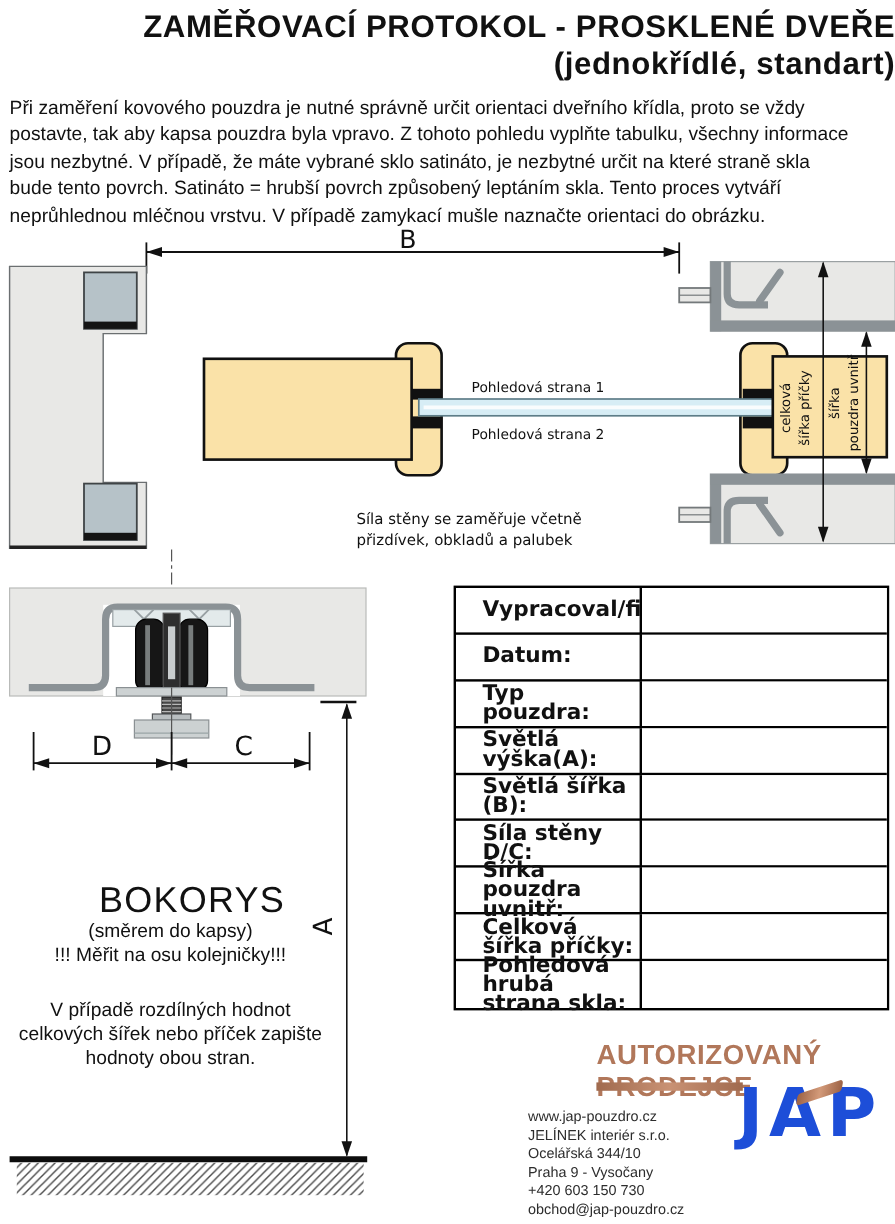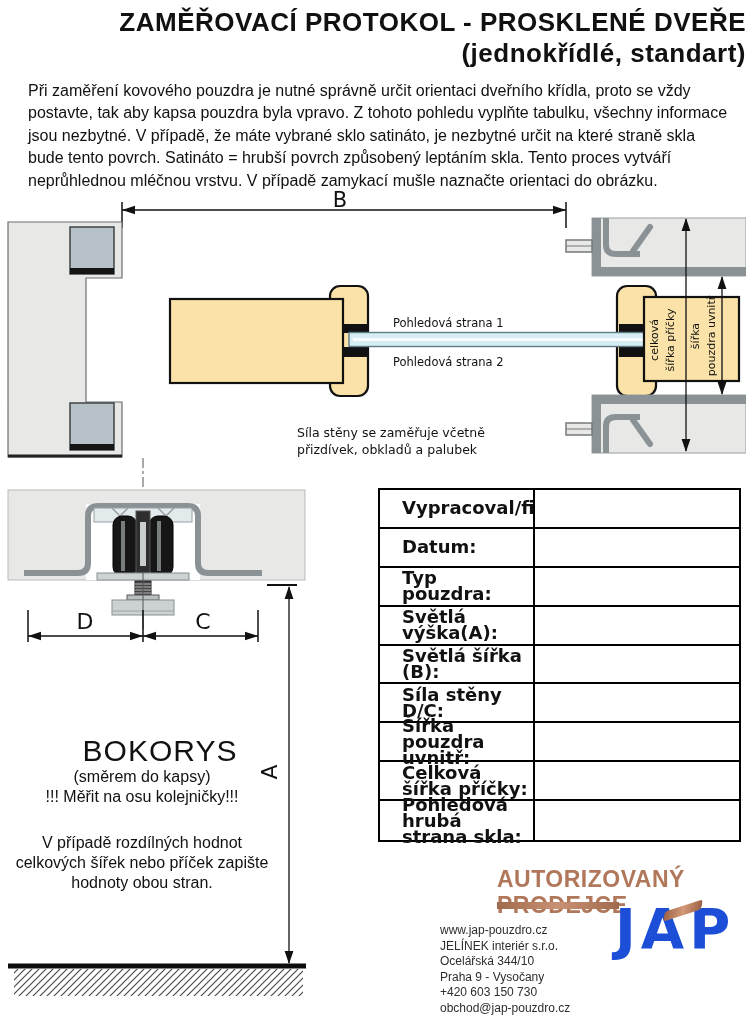--- a/index.html
+++ b/index.html
@@ -6,21 +6,21 @@
   .page{position:relative;width:746px;height:1020px;background:#fff;overflow:hidden;
         font-family:"Liberation Sans",sans-serif;color:#111;}
   .diagram-svg{position:absolute;left:0;top:0;width:746px;height:1020px;}
   .diagram-svg text{font-family:"DejaVu Sans",sans-serif;fill:#111;}
 
   .title{position:absolute;left:0;top:7px;width:746px;text-align:right;
          font-weight:bold;font-size:26px;line-height:31px;letter-spacing:.5px;}
 
   .intro{position:absolute;left:8px;top:80px;width:738px;
          font-size:16px;line-height:22.4px;}
-  .intro div{white-space:nowrap;margin-left:20px;}
+  .intro div{white-space:nowrap;}
 
   .bok-text{position:absolute;left:0;top:735px;width:284px;text-align:center;}
   .bok-title{font-family:"Liberation Sans",sans-serif;font-size:30px;line-height:32px;letter-spacing:1px;padding-left:36px;}
   .bok-sub,.bok-warn{font-size:16px;line-height:20px;}
   .bok-note{margin-top:26px;font-size:16px;line-height:20px;}
 
   .form-table{position:absolute;left:378px;top:488px;width:359px;
               display:grid;grid-template-columns:155px 1fr;grid-auto-rows:38.9px;
               border:2px solid #000;}
   .form-table .cell{border-right:2px solid #000;border-bottom:2px solid #000;

